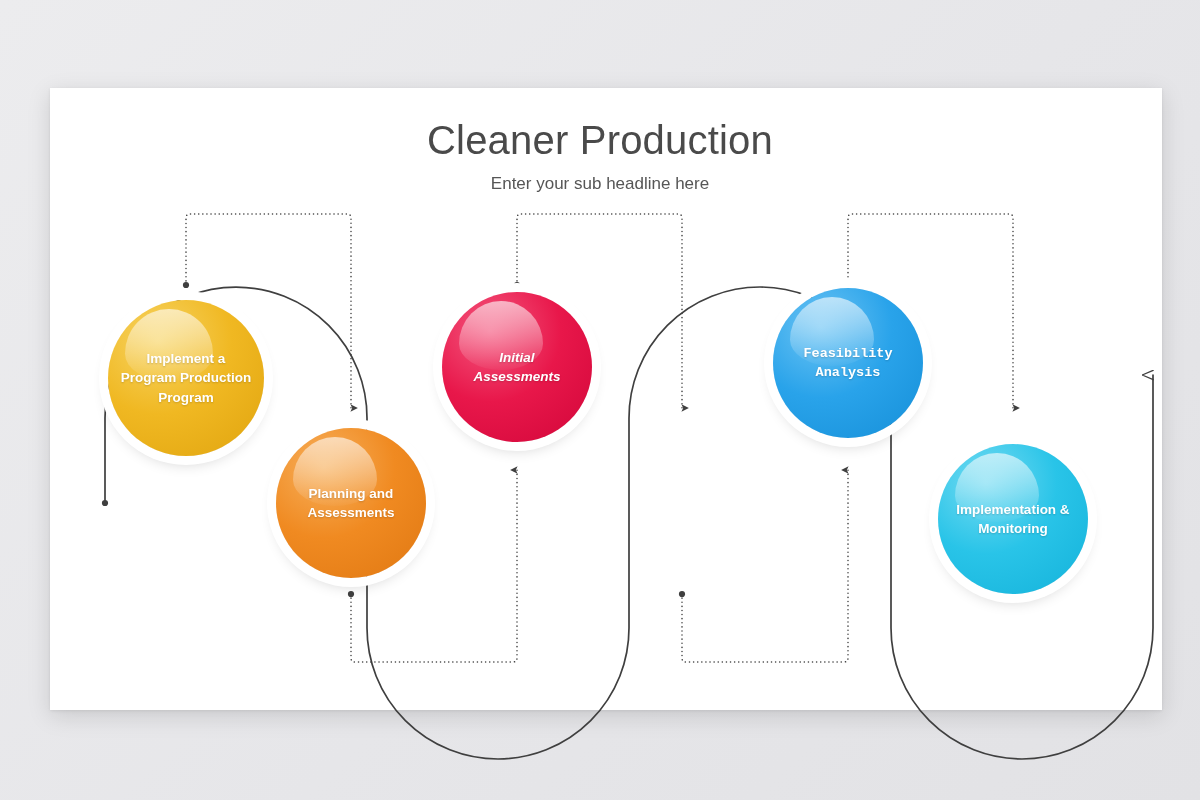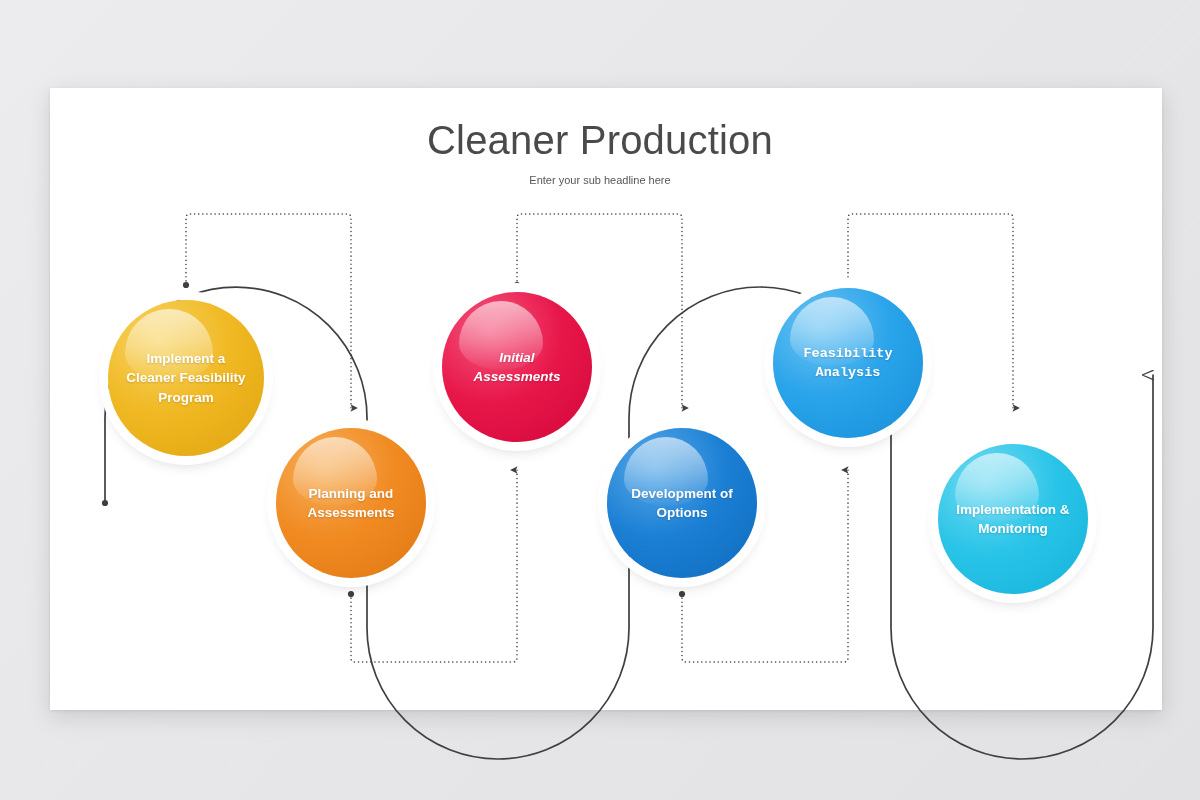--- a/index.html
+++ b/index.html
@@ -42,21 +42,21 @@
     color: #4a4a4a;
     letter-spacing: 0.2px;
     white-space: nowrap;
   }
   #subtitle {
     position: absolute;
     left: 0;
     top: 86px;
     width: 1100px;
     text-align: center;
-    font-size: 11px;
+    font-size: 17px;
     font-weight: 400;
     color: #565656;
     white-space: nowrap;
   }
 
   
   #wires {
     position: absolute;
     left: 0;
     top: 0;
@@ -152,41 +152,36 @@
       </g>
 
       <g>
         <path d="M 798 197 L 798 130 Q 798 126 802 126 L 959 126 Q 963 126 963 130 L 963 320" fill="none" stroke="#3f3f3f" stroke-width="1.5" stroke-dasharray="0.1 4" stroke-linecap="round" marker-start="url(#dotCap)" marker-end="url(#arrowUp)"></path>
       </g>
     </svg>
 
     <div class="node" style="width: 156px; height: 156px; left: 58px; top: 212px; background: radial-gradient(circle at 32% 26%, rgb(247, 212, 99) 0%, rgb(240, 184, 34) 47%, rgb(224, 164, 15) 100%);">
       <div class="gloss"></div>
       <div class="label">Implement a
-Cleaner Feasibility
+Program Production
 Program</div>
     </div>
 
     <div class="node" style="width: 150px; height: 150px; left: 226px; top: 340px; background: radial-gradient(circle at 32% 26%, rgb(247, 176, 92) 0%, rgb(240, 138, 33) 47%, rgb(224, 120, 18) 100%);">
       <div class="gloss"></div>
       <div class="label">Planning and
 Assessments</div>
     </div>
 
     <div class="node" style="width: 150px; height: 150px; left: 392px; top: 204px; background: radial-gradient(circle at 32% 26%, rgb(244, 87, 126) 0%, rgb(232, 23, 74) 47%, rgb(210, 6, 58) 100%); font-style: italic;">
       <div class="gloss"></div>
       <div class="label">Initial
 Assessments</div>
     </div>
 
-    <div class="node" style="width: 150px; height: 150px; left: 557px; top: 340px; background: radial-gradient(circle at 32% 26%, rgb(88, 169, 232) 0%, rgb(27, 127, 212) 47%, rgb(14, 108, 190) 100%);">
-      <div class="gloss"></div>
-      <div class="label">Development of
-Options</div>
-    </div>
 
     <div class="node" style="width: 150px; height: 150px; left: 723px; top: 200px; background: radial-gradient(circle at 32% 26%, rgb(108, 196, 244) 0%, rgb(41, 163, 234) 47%, rgb(22, 143, 216) 100%); font-family: Liberation Mono, monospace;">
       <div class="gloss"></div>
       <div class="label">Feasibility
 Analysis</div>
     </div>
 
     <div class="node" style="width: 150px; height: 150px; left: 888px; top: 356px; background: radial-gradient(circle at 32% 26%, rgb(116, 219, 242) 0%, rgb(41, 196, 232) 47%, rgb(20, 178, 218) 100%);">
       <div class="gloss"></div>
       <div class="label">Implementation &amp;

